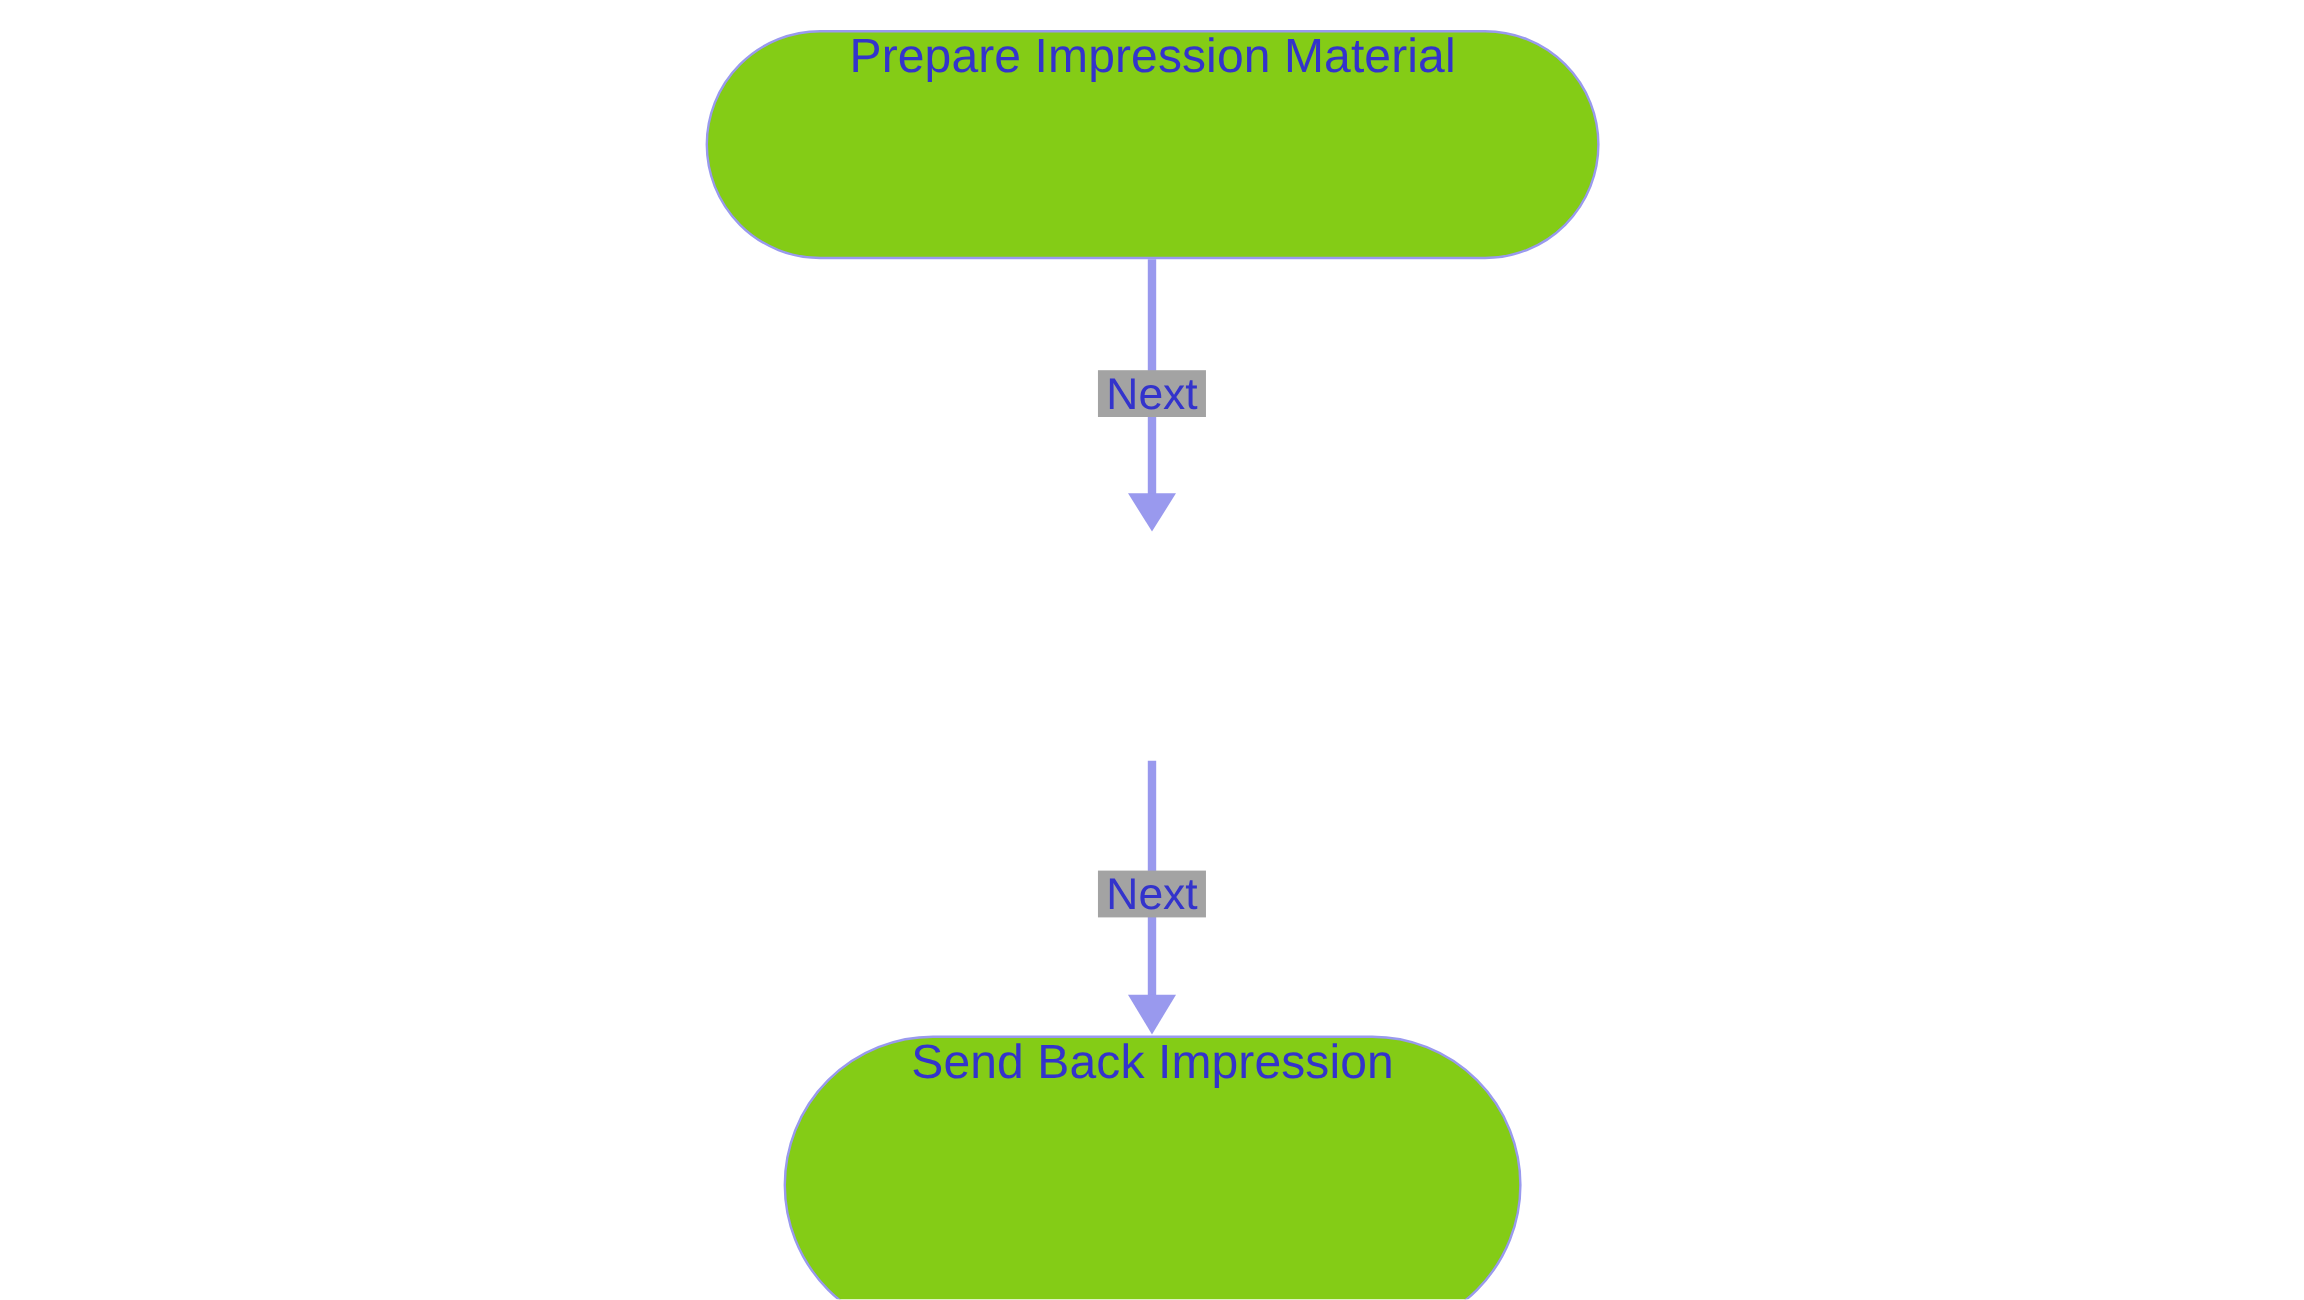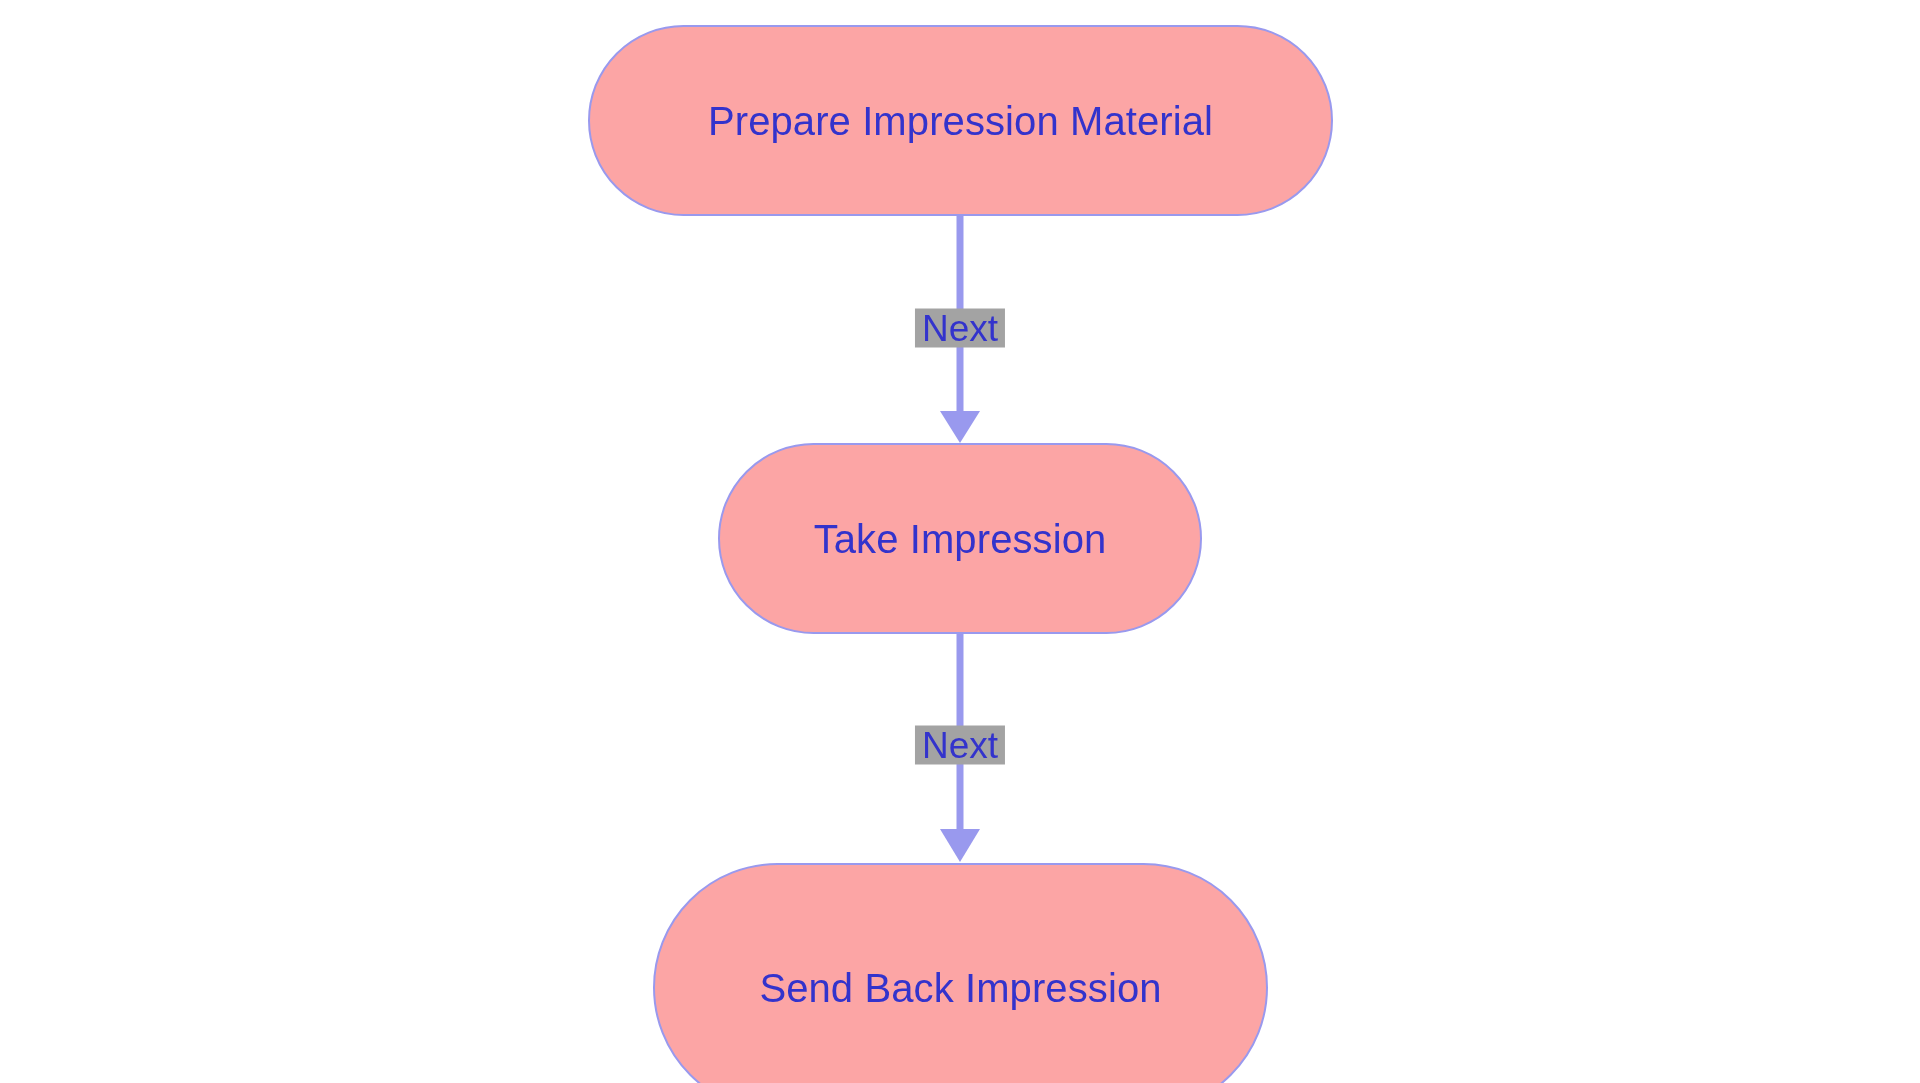--- a/index.html
+++ b/index.html
@@ -21,25 +21,25 @@
   #edge-layer {
     position: absolute;
     left: 0;
     top: 0;
     width: 1920px;
     height: 1083px;
   }
   .flow-node {
     position: absolute;
     box-sizing: border-box;
-    background: #fca5a5;
+    background: #84cc16;
     border: 2.6px solid #9999ee;
     border-radius: 999px;
     display: flex;
-    align-items: center;
+    align-items: flex-start;
     justify-content: center;
     color: #3333cc;
     font-family: "Liberation Sans", sans-serif;
     font-weight: 400;
     letter-spacing: 0.1px;
     white-space: nowrap;
   }
   .node-label {
     color: #3333cc;
     line-height: 1;
@@ -69,23 +69,20 @@
     <g>
       <line x1="960" y1="634" x2="960" y2="831" stroke="#9999ee" stroke-width="7"></line>
       <polygon points="940,829 980,829 960,862" fill="#9999ee"></polygon>
     </g>
   </svg>
 
   <div class="flow-node" id="node-0" style="left:588px; top:25px; width:745px; height:191px; font-size:40px;">
     <span class="node-label">Prepare Impression Material</span>
   </div>
 
-  <div class="flow-node" id="node-1" style="left:718px; top:443px; width:484px; height:191px; font-size:40px;">
-    <span class="node-label">Take Impression</span>
-  </div>
 
   <div class="flow-node" id="node-2" style="left:653px; top:863px; width:615px; height:249px; font-size:40px;">
     <span class="node-label">Send Back Impression</span>
   </div>
 
   <div class="edge-label" style="left:960px; top:328px;">Next</div>
 
   <div class="edge-label" style="left:960px; top:745px;">Next</div>
 
 </div>

